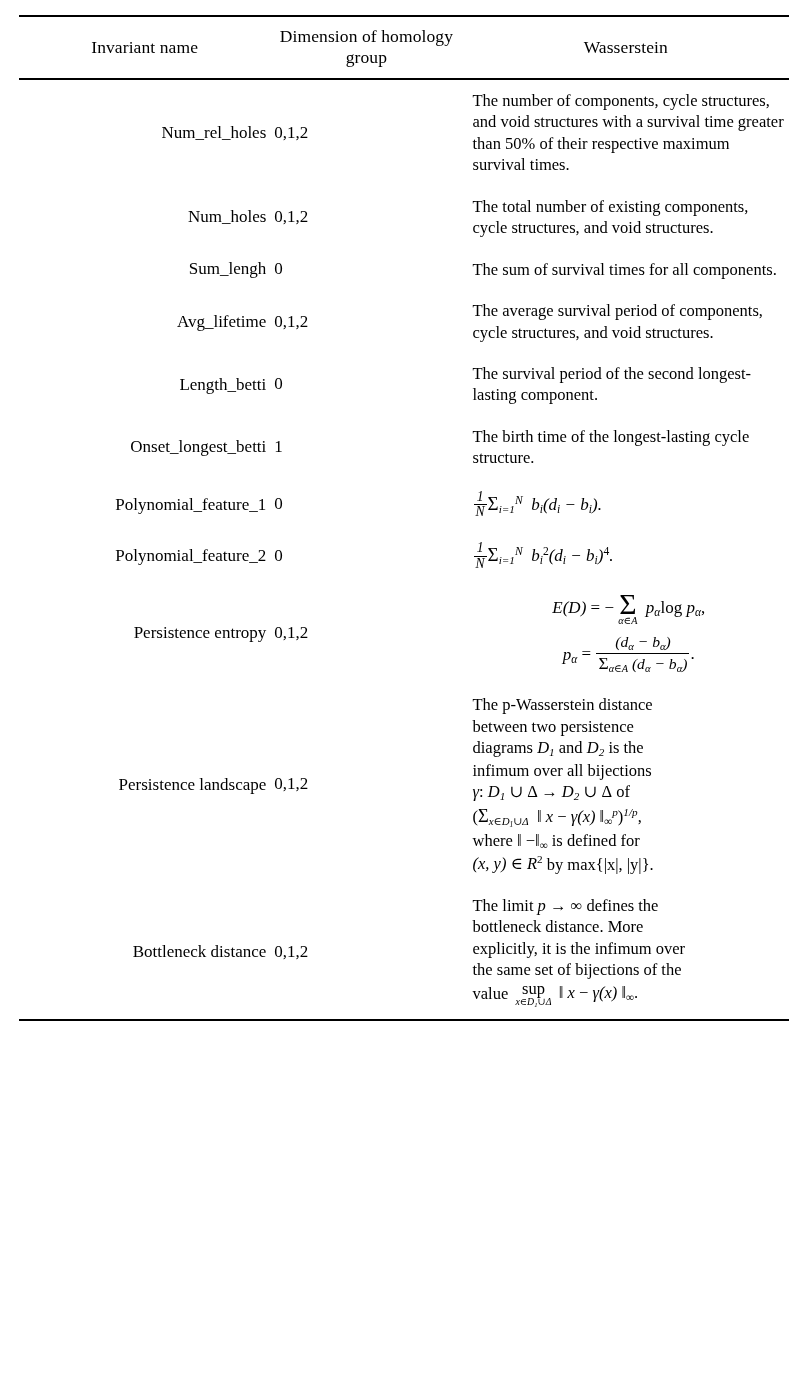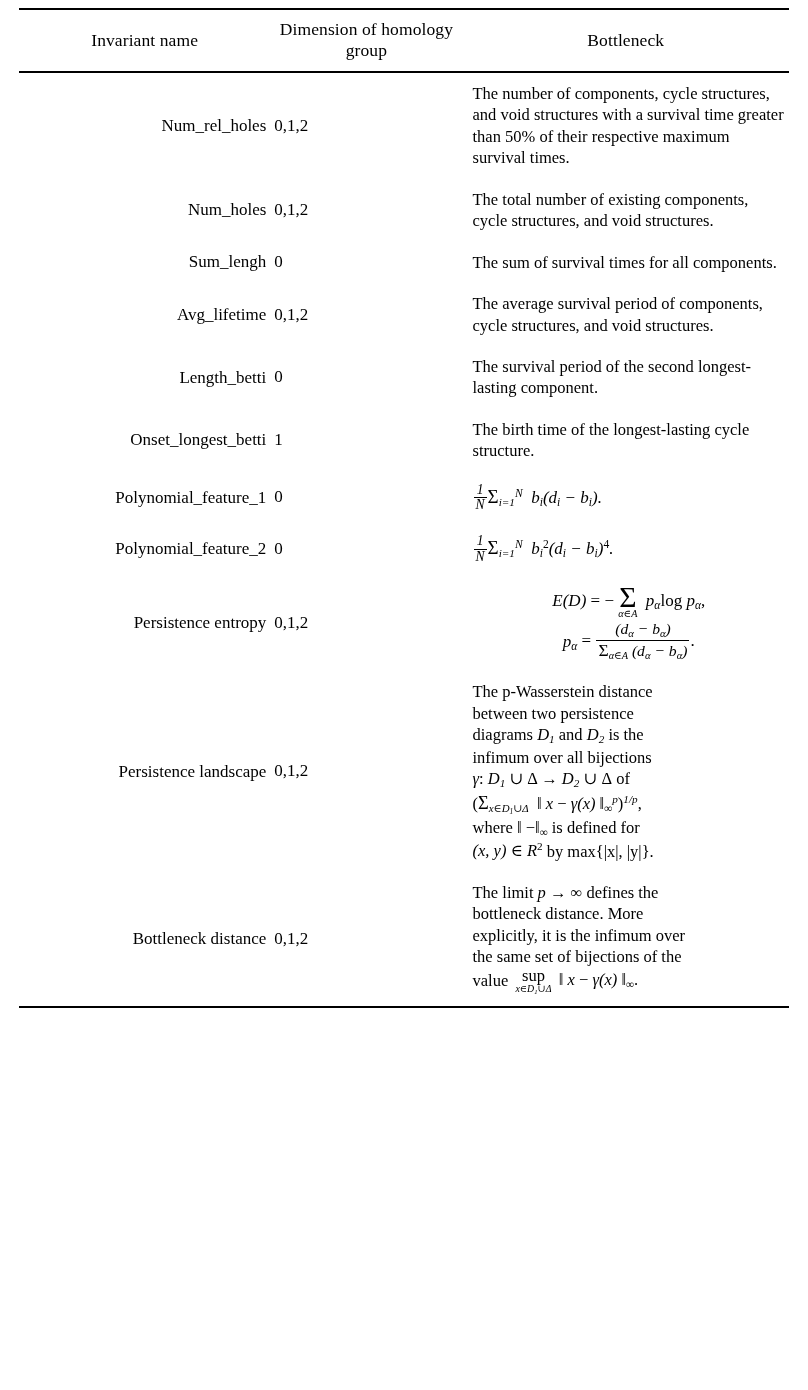--- a/index.html
+++ b/index.html
@@ -12,21 +12,21 @@
     height: 1390px;
     font-family: "Liberation Serif", "DejaVu Serif", serif;
     color: #000000;
     overflow: hidden;
   }
 
   .table-wrap {
     width: 808px;
     height: 1390px;
     box-sizing: border-box;
-    padding: 8px;
+    padding: 15px;
     position: relative;
   }
 
   table.invariant-table {
     width: 770px;
     margin: 0 auto;
     border-collapse: collapse;
     table-layout: fixed;
   }
 
@@ -126,21 +126,21 @@
 </style>
 </head>
 <body>
 
 <div class="table-wrap">
   <table class="invariant-table">
     <thead>
       <tr class="header-row">
         <th class="h-name">Invariant name</th>
         <th class="h-dim">Dimension of homology group</th>
-        <th class="h-desc">Bottleneck</th>
+        <th class="h-desc">Wasserstein</th>
       </tr>
     </thead>
     <tbody>
 
       <tr>
         <td class="col-name">Num_rel_holes</td>
         <td class="col-dim">0,1,2</td>
         <td class="col-desc">The number of components, cycle structures, and void structures with a survival time greater than 50% of their respective maximum survival times.</td>
       </tr>
 
@@ -191,21 +191,21 @@
           <div class="mathblock">
             <span class="frac"><span class="num">1</span><span class="den"><i>N</i></span></span><span class="inline-sum">Σ</span><span class="inline-sum-sub">i=1</span><sup class="norm"><i>N</i></sup>&nbsp; <i>b<sub>i</sub></i><sup class="norm">2</sup>(<i>d<sub>i</sub></i> − <i>b<sub>i</sub></i>)<sup class="norm">4</sup>.
           </div>
         </td>
       </tr>
 
       <tr>
         <td class="col-name">Persistence entropy</td>
         <td class="col-dim">0,1,2</td>
         <td class="col-desc">
-          <div class="mathblock centerblock" style="margin-bottom:2px;">
+          <div class="mathblock centerblock" style="margin-bottom:8px;">
             <i>E</i>(<i>D</i>) <span class="norm">=</span> <span class="norm">−</span>
             <span class="sumlim"><span class="op">Σ</span><span class="lim">α∈<i>A</i></span></span>
             &nbsp;<i>p<sub>α</sub></i><span class="norm">log</span> <i>p<sub>α</sub></i><span class="norm">,</span>
           </div>
           <div class="mathblock centerblock">
             <i>p<sub>α</sub></i> <span class="norm">=</span>
             <span class="frac" style="font-size:0.92em; vertical-align:-0.58em;">
               <span class="num">(<i>d<sub>α</sub></i> − <i>b<sub>α</sub></i>)</span>
               <span class="den"><span class="inline-sum">Σ</span><span class="inline-sum-sub">α∈A</span> (<i>d<sub>α</sub></i> − <i>b<sub>α</sub></i>)</span>
             </span><span class="norm">.</span>

